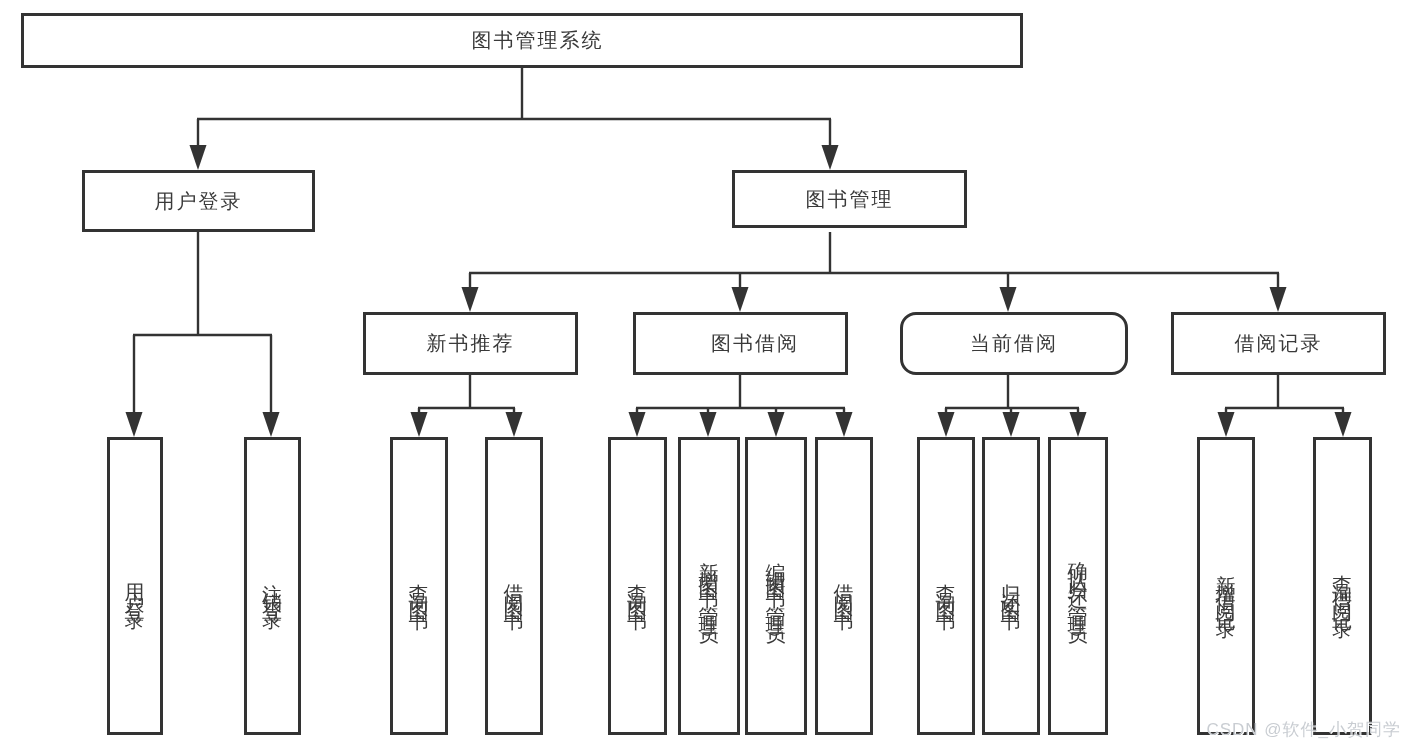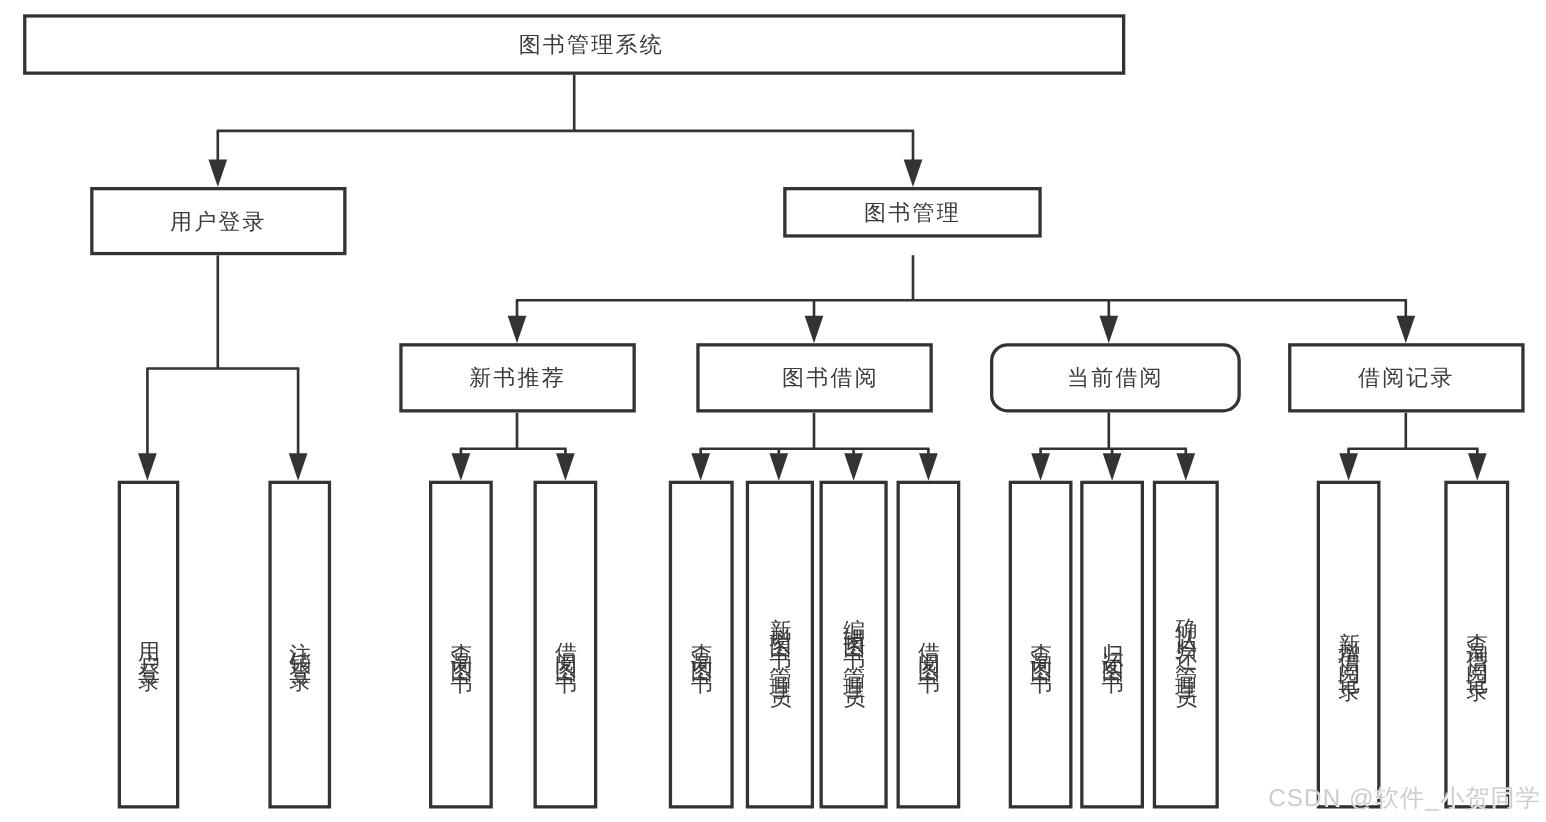--- a/index.html
+++ b/index.html
@@ -16,21 +16,21 @@
   }
   .leaf { letter-spacing:0; }
   .leaf .vtext {
     writing-mode:vertical-rl; text-orientation:mixed;
     font-size:20px; letter-spacing:9px; line-height:1;
     white-space:nowrap;
   }
   
   #n-root          { left:21px;   top:13px;  width:1002px; height:55px;padding-left:31px; }
   #n-user-login    { left:82px;   top:170px; width:233px;  height:62px; }
-  #n-book-mgmt     { left:712px;  top:170px; width:235px;  height:46px;font-family:Liberation Mono, monospace; }
+  #n-book-mgmt     { left:732px;  top:170px; width:235px;  height:58px;font-family:Liberation Mono, monospace; }
   #n-new-book-rec  { left:363px;  top:312px; width:215px;  height:63px; }
   #n-book-borrow   { left:633px;  top:312px; width:215px;  height:63px;padding-left:29px; }
   #n-current-borrow{ left:900px;  top:312px; width:228px;  height:63px;border-radius:16px; }
   #n-borrow-record { left:1171px; top:312px; width:215px;  height:63px; }
   .leaf            { top:437px; height:298px; }
   #n-ul-user-login { left:107px;  width:56px; }
   #n-ul-logout     { left:244px;  width:57px; }
   #n-nb-query      { left:390px;  width:58px; }
   #n-nb-borrow     { left:485px;  width:58px; }
   #n-bb-query      { left:608px;  width:59px; }
@@ -40,21 +40,21 @@
   #n-cb-query      { left:917px;  width:58px; }
   #n-cb-return     { left:982px;  width:58px; }
   #n-cb-confirm    { left:1048px; width:60px; }
   #n-br-add        { left:1197px; width:58px; }
   #n-br-query      { left:1313px; width:59px; }
   #connectors { position:absolute; left:0; top:0; width:1405px; height:747px; }
   #connectors line    { stroke:#333333; stroke-width:2.4px; }
   #connectors polygon { fill:#333333; }
   #watermark {
     position:absolute; right:4px; bottom:6px;
-    font-size:22px; color:#c9cdd2; letter-spacing:1px;
+    font-size:17px; color:#c9cdd2; letter-spacing:1px;
     text-shadow:1px 1px 0 #ffffff;
   }
 </style>
 </head>
 <body>
 
 <div id="stage">
 
   <svg id="connectors" viewBox="0 0 1405 747" xmlns="http://www.w3.org/2000/svg" aria-hidden="true">
 

